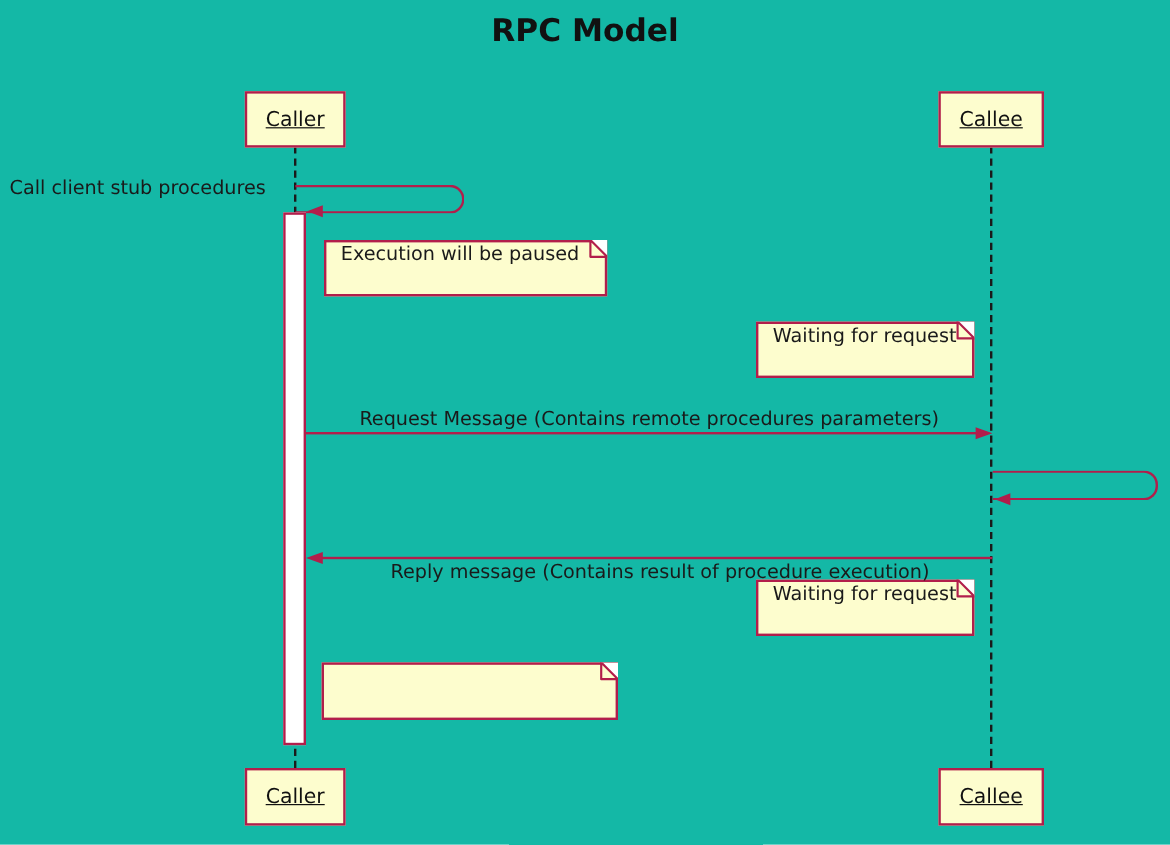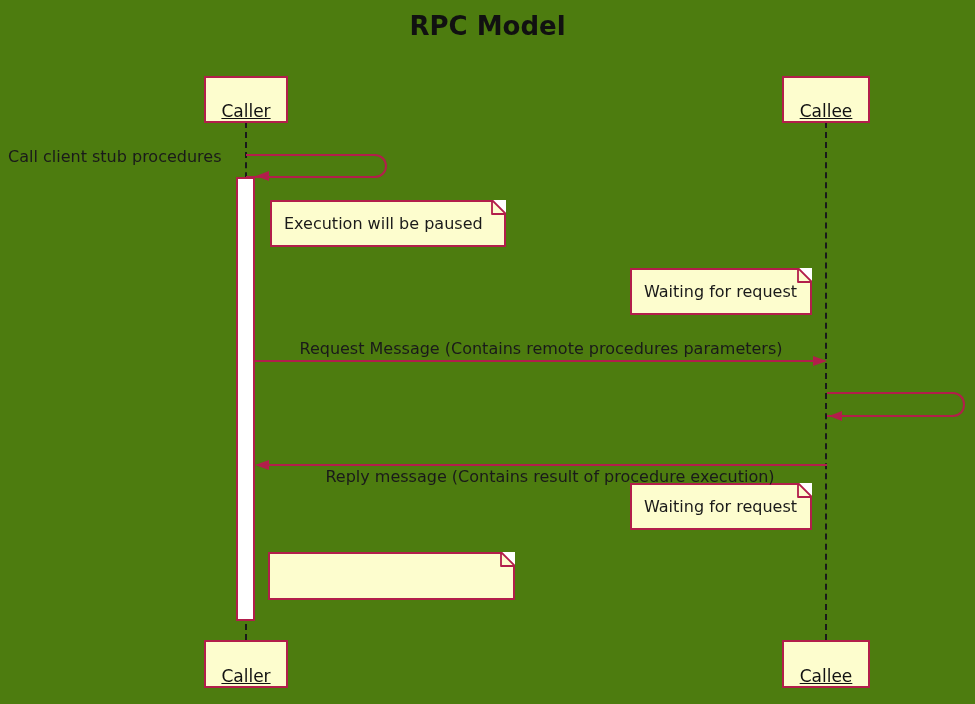--- a/index.html
+++ b/index.html
@@ -1,47 +1,47 @@
 <!DOCTYPE html>
 <html><head>
 <meta charset="utf-8">
 <style>
   html,body{margin:0;padding:0;background:#ffffff;}
   #canvas{
-    position:relative;width:975px;height:704px;background:#4d7c0f;
+    position:relative;width:975px;height:704px;background:#14b8a6;
     font-family:"DejaVu Sans","Liberation Sans",sans-serif;color:#1a1a1a;
     overflow:hidden;
   }
   .abs{position:absolute;}
   
   #title{left:0;right:0;top:11px;text-align:center;font-size:26px;font-weight:bold;color:#111;z-index:6;}
   
   .participant{
     background:#fdfdce;border:2px solid #b21e4b;z-index:5;
-    display:flex;align-items:flex-end;justify-content:center;
+    display:flex;align-items:center;justify-content:center;
     font-size:17px;text-decoration:underline;color:#111;box-sizing:border-box;
   }
   
   .lifeline{width:0;border-left:2px dashed #1a1a1a;z-index:1;}
   
   .activation{background:#ffffff;border:2px solid #b21e4b;box-sizing:border-box;z-index:3;}
   
   .mline{height:2px;background:#b21e4b;z-index:2;}
   .head-right{width:0;height:0;border-top:5px solid transparent;border-bottom:5px solid transparent;border-left:14px solid #b21e4b;z-index:2;}
   .head-left{width:0;height:0;border-top:5px solid transparent;border-bottom:5px solid transparent;border-right:14px solid #b21e4b;z-index:2;}
   
   .loop{border:2px solid #b21e4b;border-left:none;border-radius:0 12px 12px 0;box-sizing:border-box;z-index:2;background:transparent;}
   
   .msg-label{font-size:16px;white-space:nowrap;z-index:6;color:#1a1a1a;}
   .center{text-align:center;}
   .right{text-align:right;}
   
   .note{
     background:#fdfdce;border:2px solid #b21e4b;box-sizing:border-box;z-index:4;
-    display:flex;align-items:flex-end;font-size:16px;padding:0 14px 12px 12px;white-space:nowrap;
+    display:flex;align-items:flex-start;font-size:16px;padding:0 14px 12px 12px;white-space:nowrap;
   }
   .fold{position:absolute;top:-2px;right:-2px;width:17px;height:17px;z-index:4;}
 </style>
 </head>
 <body>
 
 <div id="canvas">
 
   <div id="title" class="abs">RPC Model</div>
 

